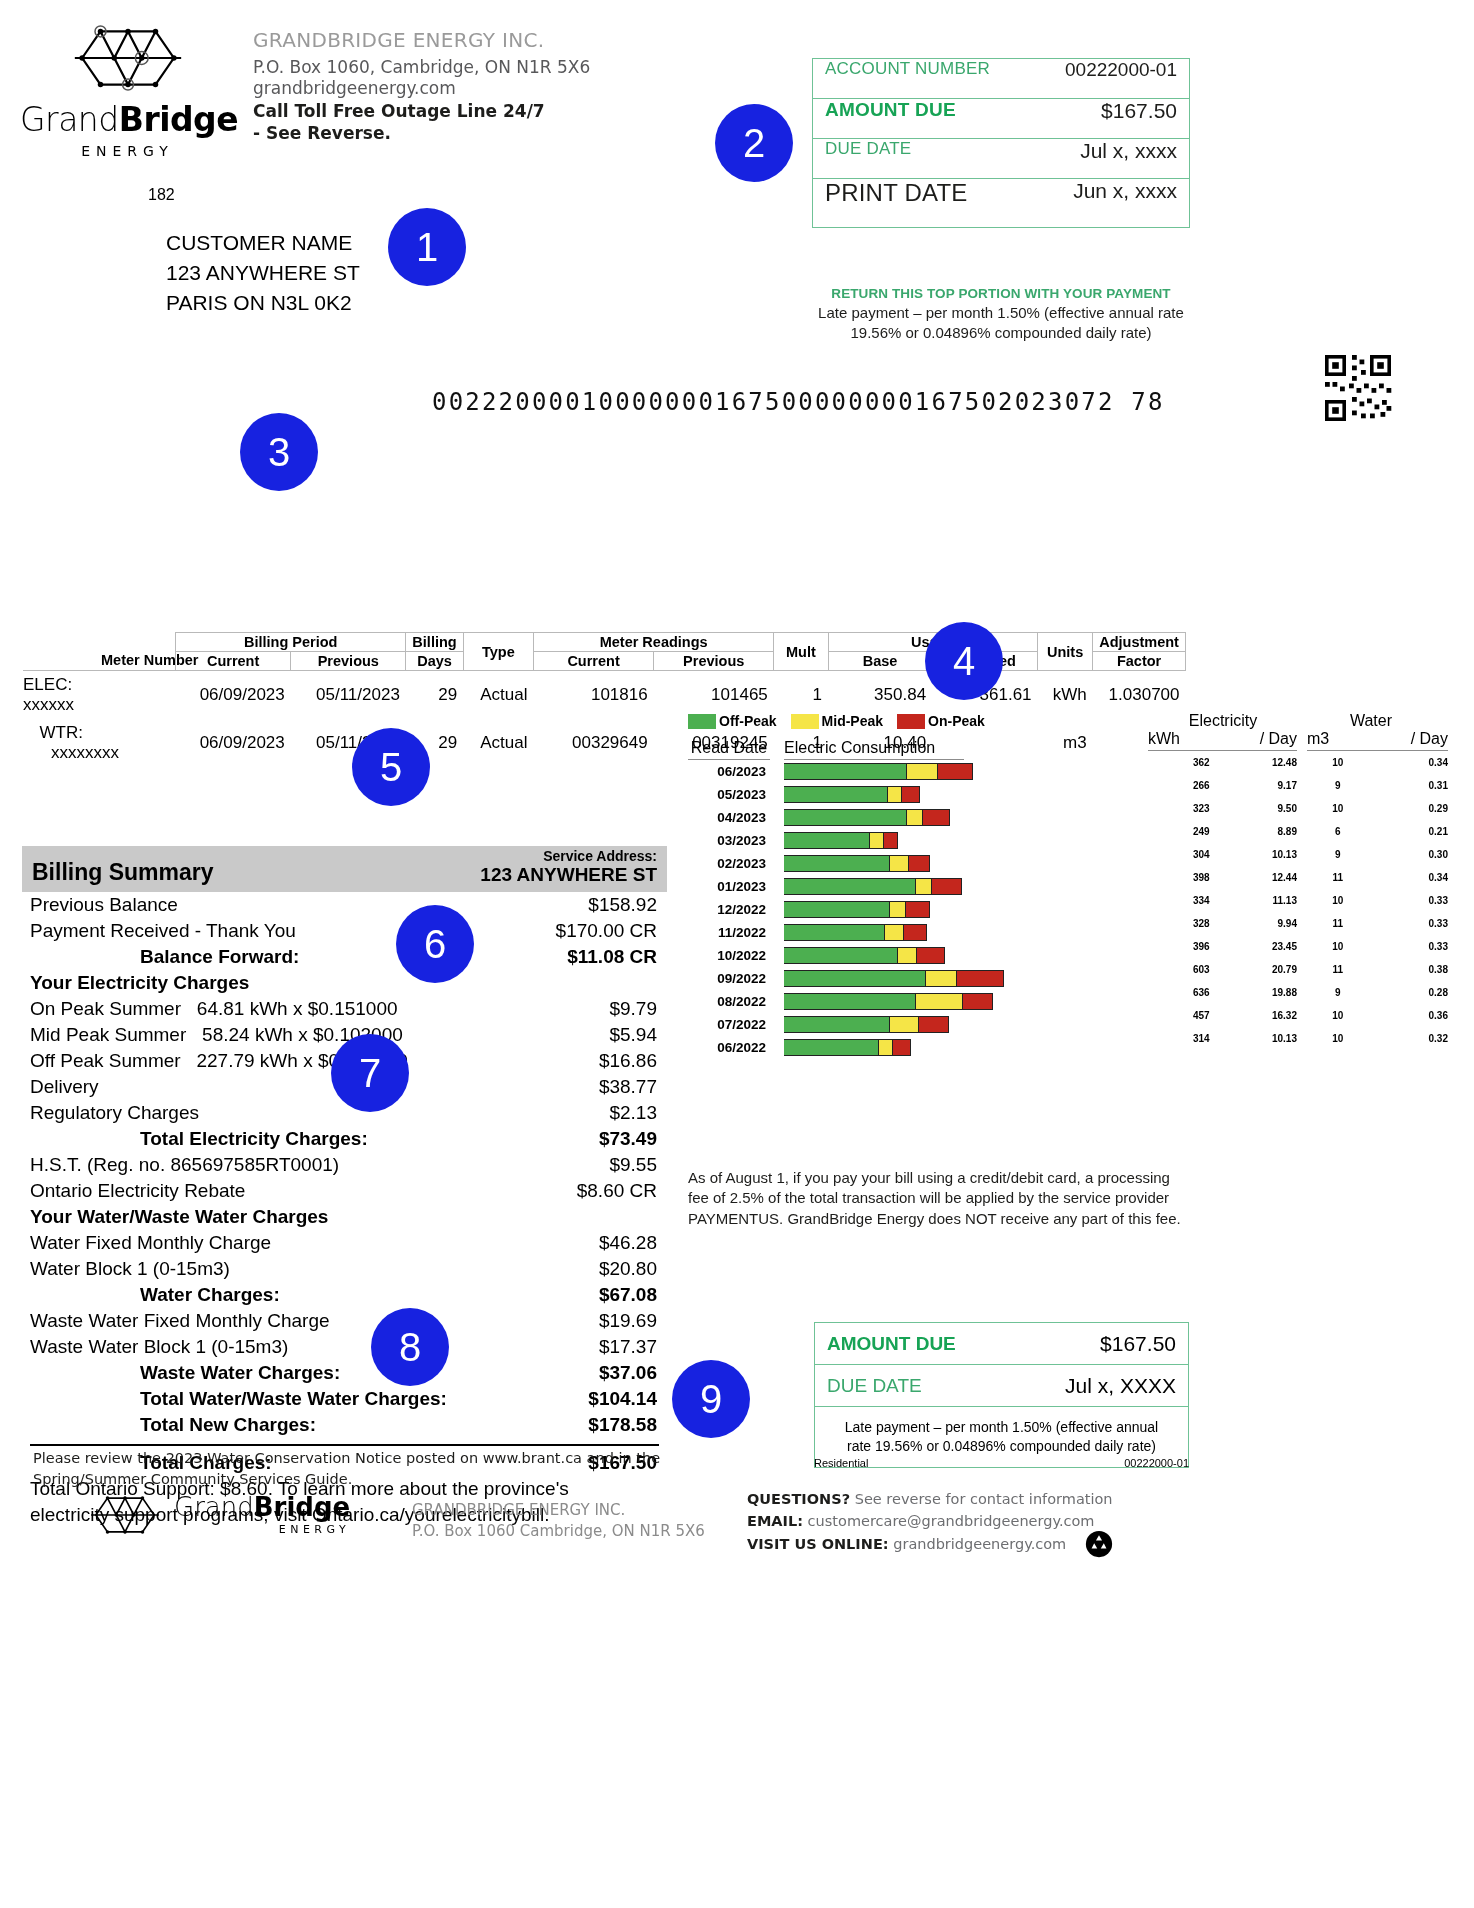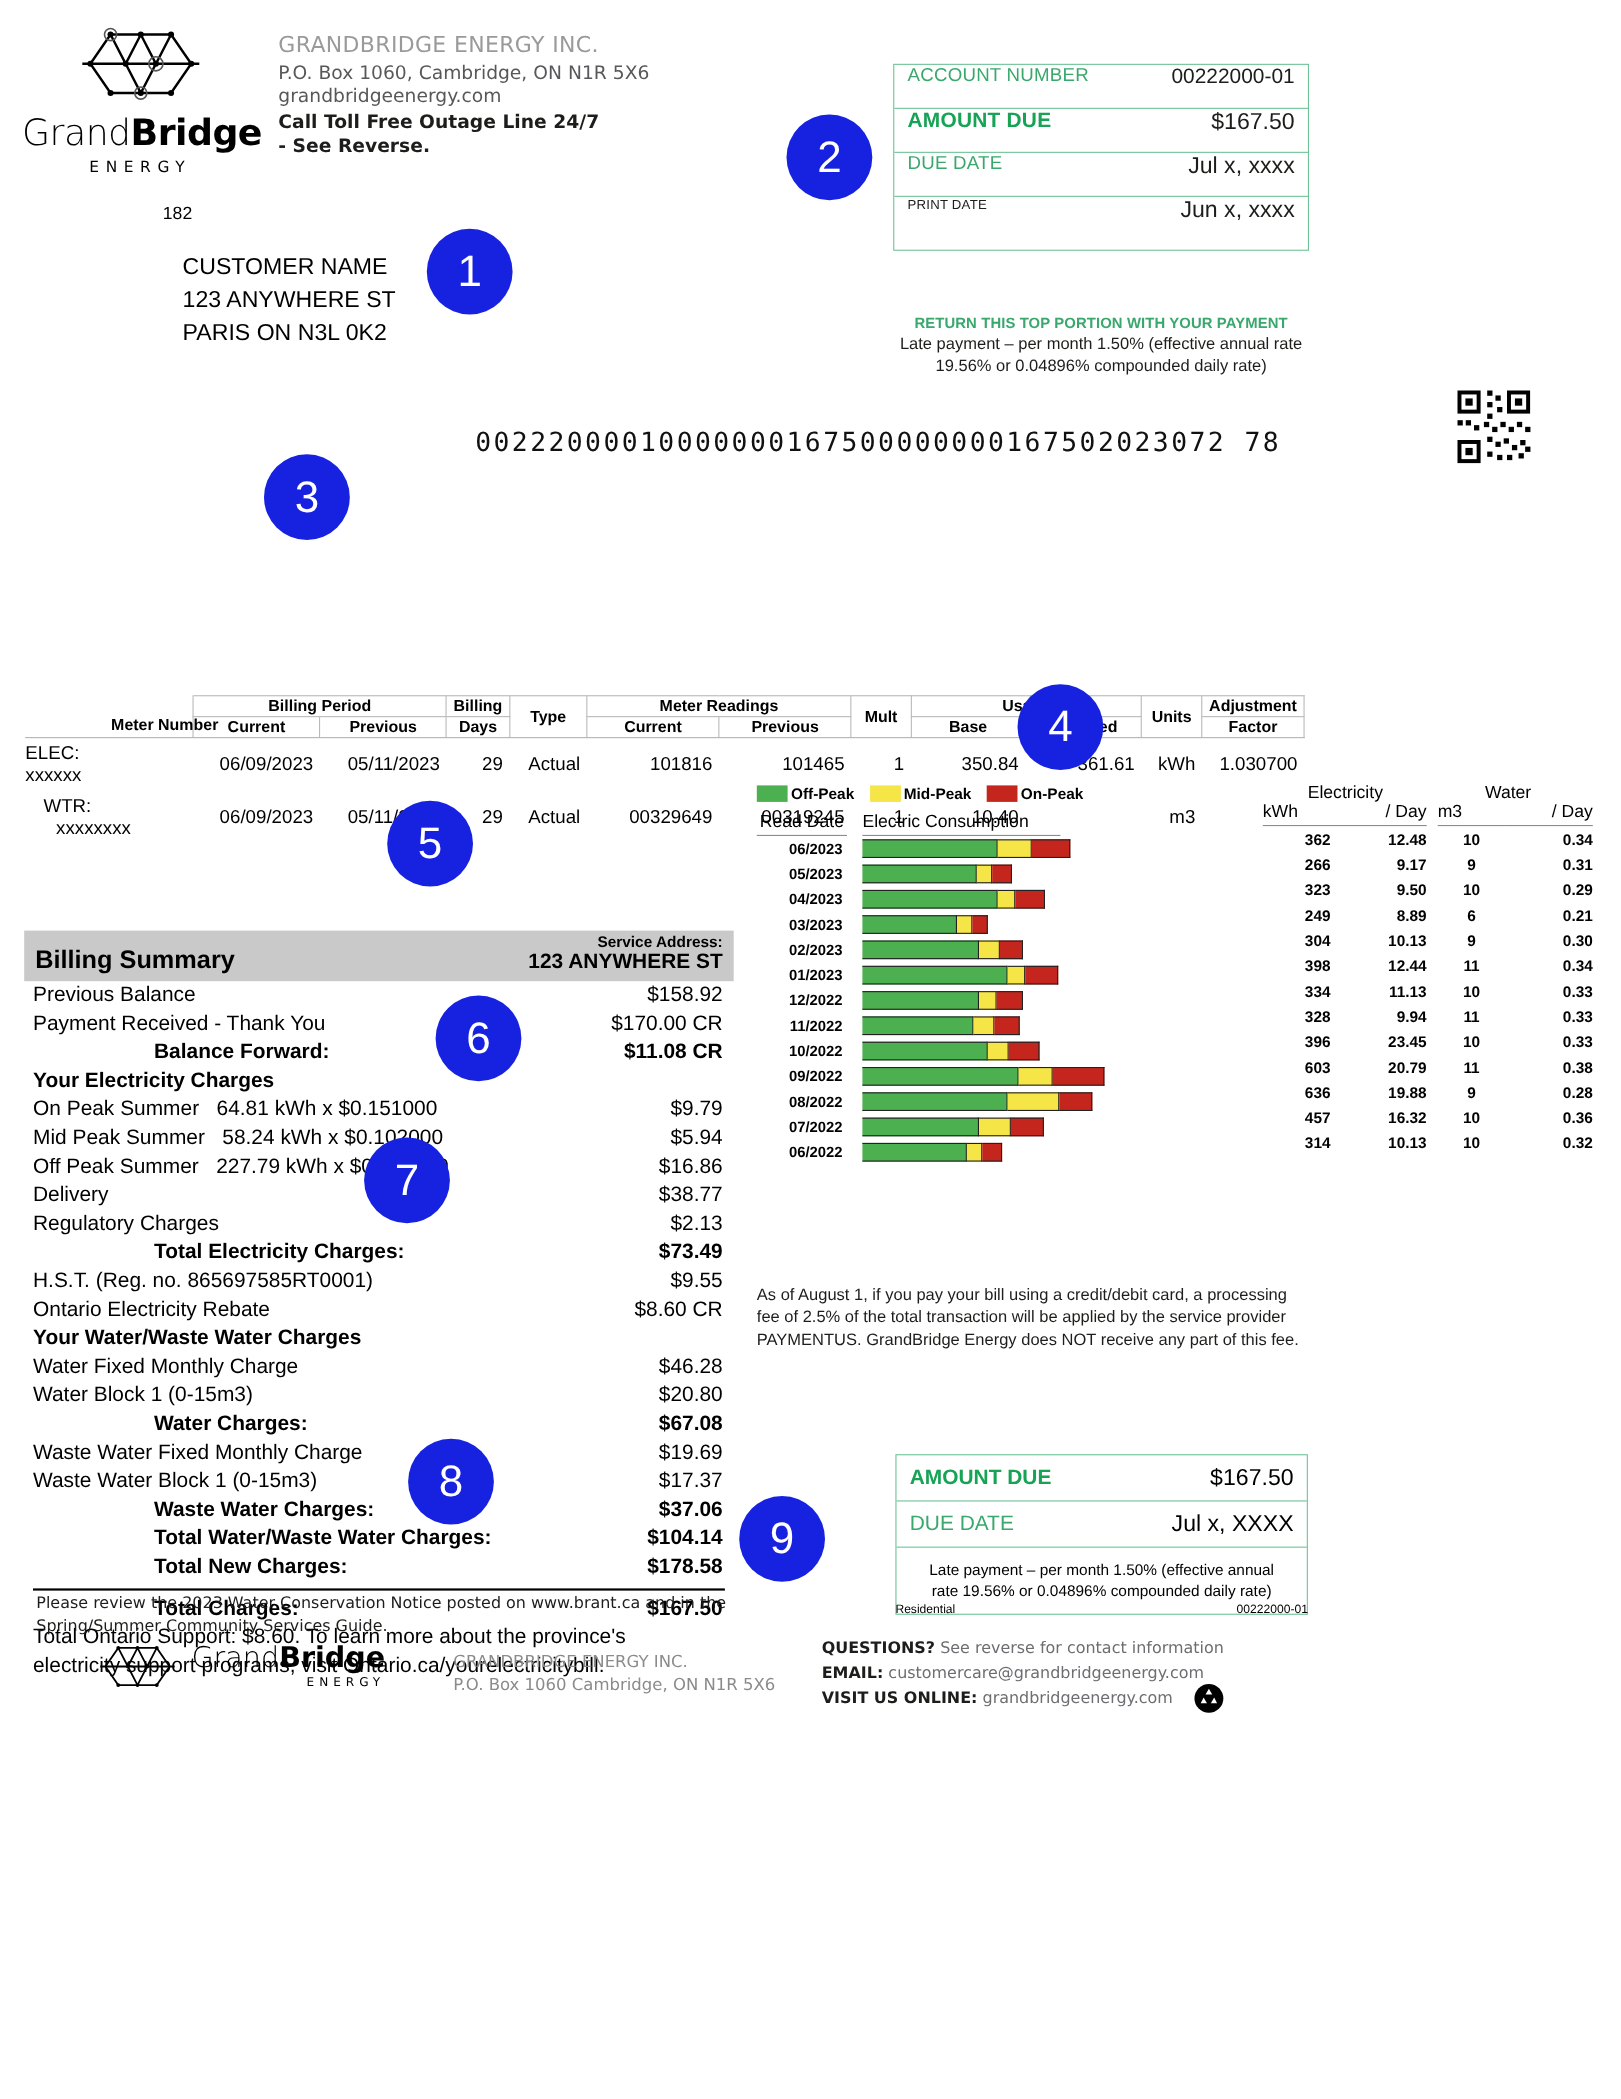--- a/index.html
+++ b/index.html
@@ -46,21 +46,21 @@
 
   .route-no { position: absolute; left: 148px; top: 186px; font-size: 16px; }
   .cust-addr { position: absolute; left: 166px; top: 228px; font-size: 21px; line-height: 1.42; }
 
   
   .stub { position: absolute; left: 812px; top: 58px; width: 378px; border: 1px solid #6fc296; }
   .stub-row { display: flex; border-bottom: 1px solid #6fc296; padding: 0 12px; height: 40px; }
   .stub-row:last-child { border-bottom: none; }
   .stub-row.tall { height: 48px; }
   .stub-lbl { font-size: 17px; color: #3aa76d; letter-spacing: 0.2px; }
-  .stub-lbl.dark { color: #1d1d1b; font-size: 12px; }
+  .stub-lbl.dark { color: #1d1d1b; font-size: 24px; }
   .stub-lbl.bold { font-weight: bold; color: #17a355; font-size: 19px; }
   .stub-val { margin-left: auto; font-size: 19px; color: #1d1d1b; }
   .stub-val.big { font-size: 21px; }
 
   .stub-note { position: absolute; left: 812px; top: 286px; width: 378px; text-align: center; }
   .stub-note .ret { font-size: 13.5px; font-weight: bold; color: #3aa76d; letter-spacing: 0.1px; }
   .stub-note .late { font-size: 15px; color: #1d1d1b; margin-top: 2px; line-height: 1.3; }
 
   
   .ocr-line {
@@ -113,21 +113,21 @@
   .nums { position: absolute; left: 1148px; top: 712px; width: 300px; }
   .nums .grp { display: flex; font-size: 16px; }
   .nums .grp .e { width: 150px; text-align: center; }
   .nums .grp .w { width: 146px; text-align: center; }
   .nums .sub { display: flex; font-size: 16px; }
   .nums .sub div { border-bottom: 1px solid #8c8c8c; padding-bottom: 2px; }
   .nums .sub .c1 { width: 62px; text-align: left; }
   .nums .sub .c2 { width: 88px; text-align: right; }
   .nums .sub .c3 { width: 62px; text-align: left; margin-left: 10px; }
   .nums .sub .c4 { width: 80px; text-align: right; }
-  .nums .nrow { display: flex; font-size: 14px; font-weight: bold; height: 23px; align-items: center; }
+  .nums .nrow { display: flex; font-size: 10px; font-weight: bold; height: 23px; align-items: center; }
   .nums .nrow .c1 { width: 62px; text-align: right; }
   .nums .nrow .c2 { width: 88px; text-align: right; }
   .nums .nrow .c3 { width: 62px; text-align: center; margin-left: 10px; }
   .nums .nrow .c4 { width: 80px; text-align: right; }
 
   .fee-note { position: absolute; left: 688px; top: 1168px; width: 505px; font-size: 15px; line-height: 1.35; color: #1d1d1b; }
 
   
   .bstub { position: absolute; left: 814px; top: 1322px; width: 375px; border: 1px solid #6fc296; }
   .bstub-row { display: flex; align-items: center; border-bottom: 1px solid #6fc296; padding: 0 12px; height: 42px; }

